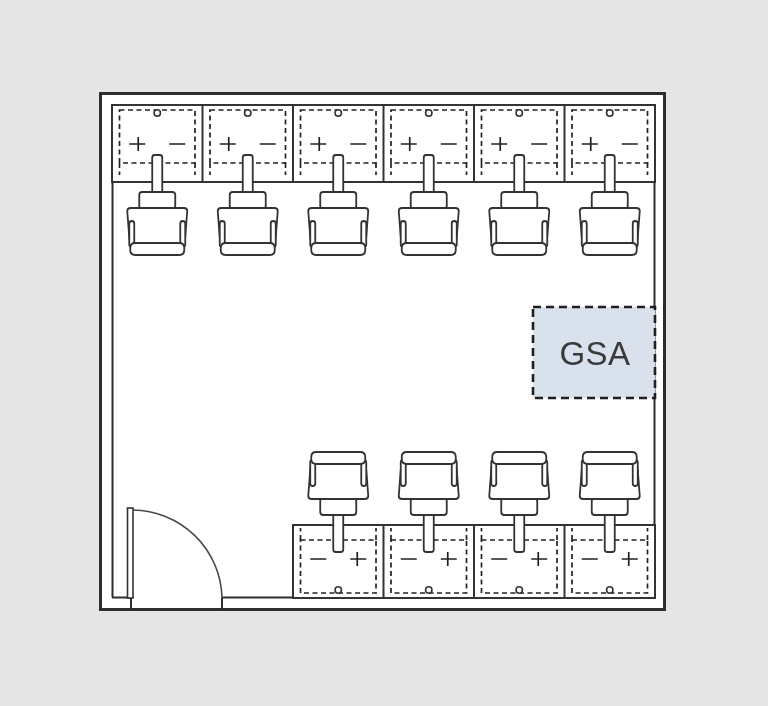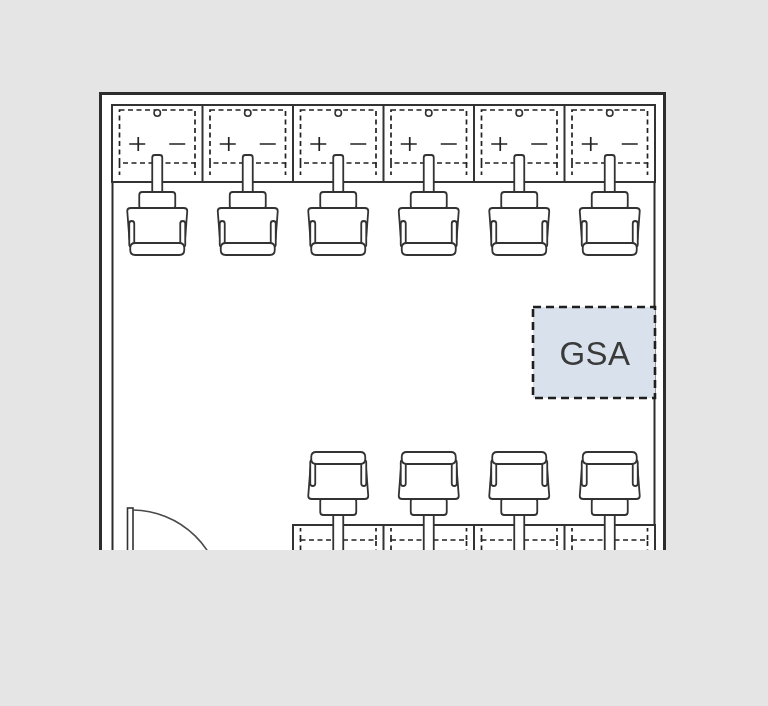--- a/index.html
+++ b/index.html
@@ -1,20 +1,20 @@
 <!DOCTYPE html>
 <html><head>
 <meta charset="utf-8">
 <style>
   html, body { margin: 0; padding: 0; }
   body { font-family: "Liberation Sans", sans-serif; }
   .stage {
     position: relative;
     width: 768px;
-    height: 550px;
+    height: 706px;
     overflow: hidden;
   }
   .stage svg { display: block; }
   .gsa-label {
     font-family: "Liberation Sans", sans-serif;
     font-size: 33px;
     letter-spacing: 0.5px;
   }
 </style>
 </head>

